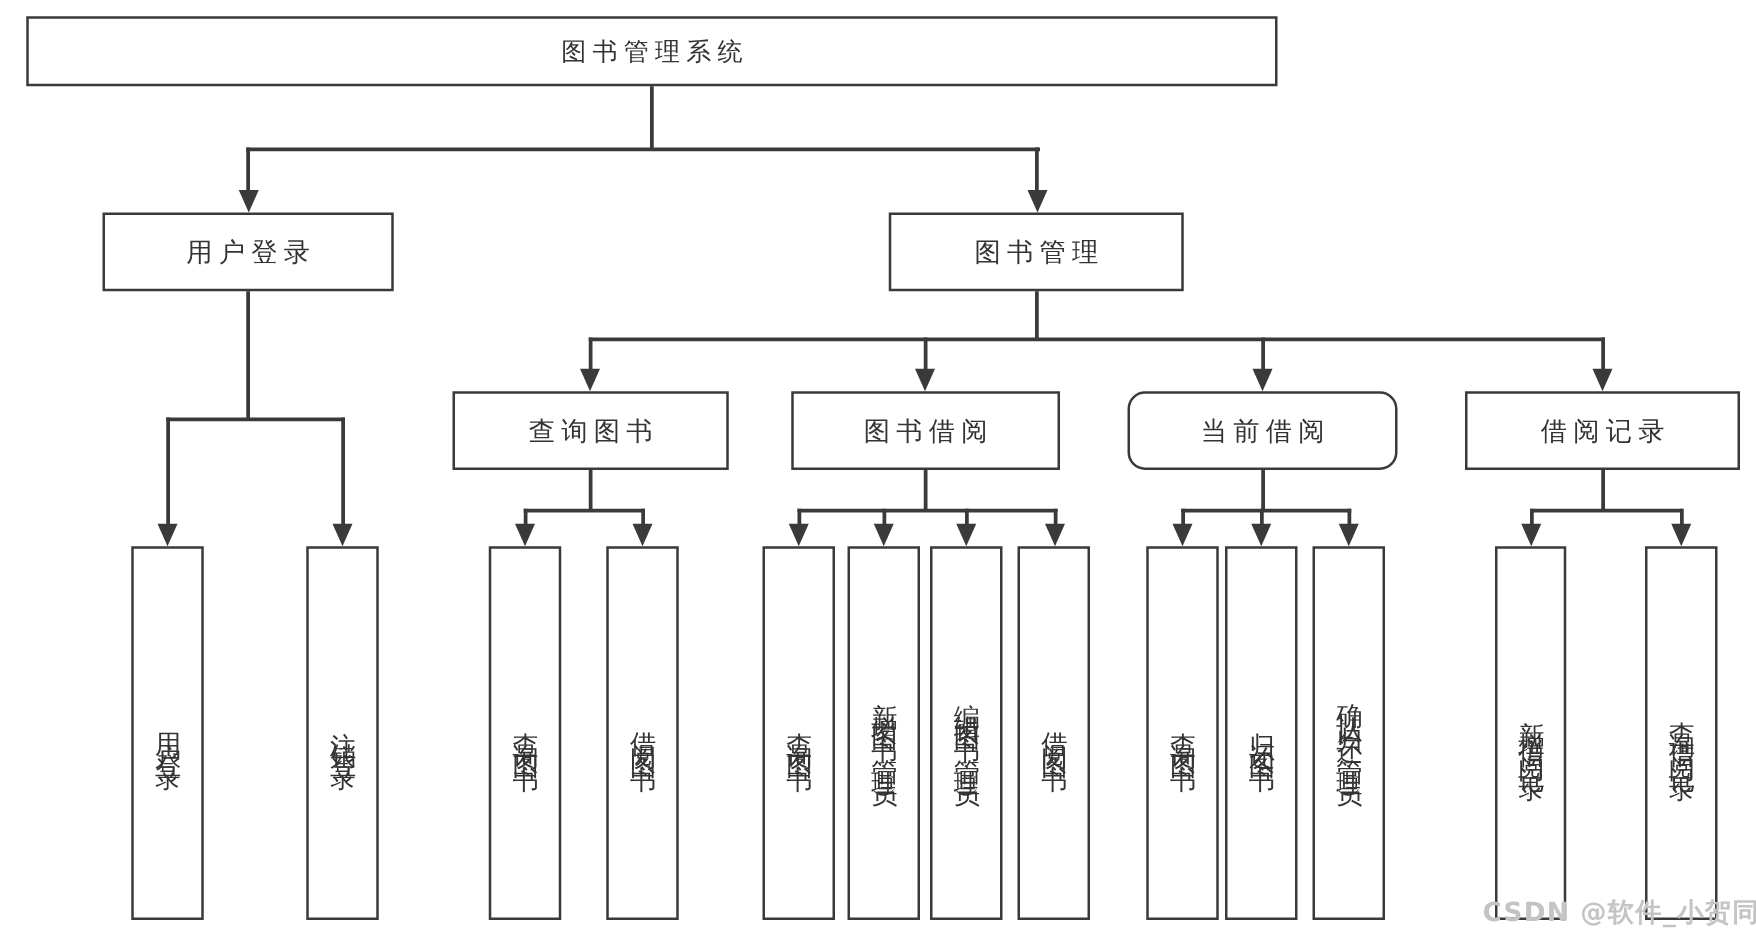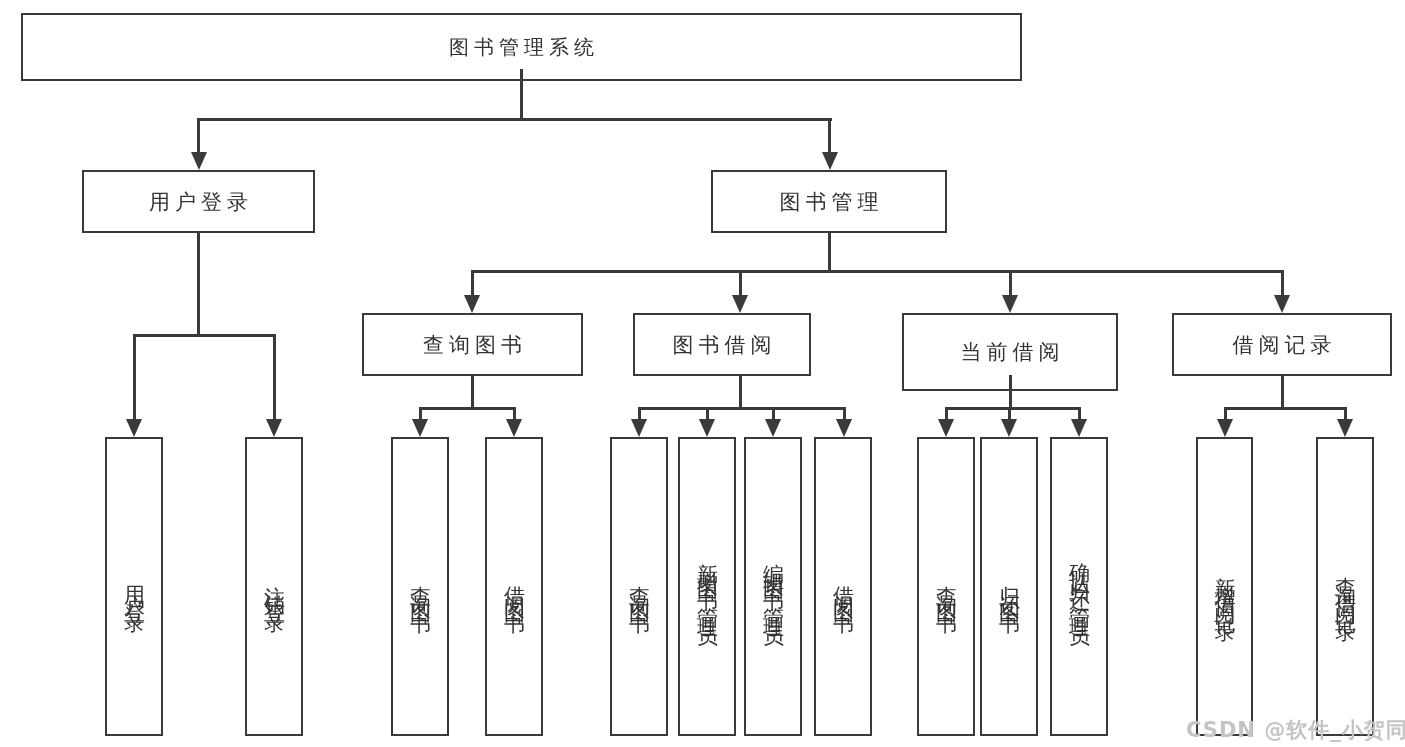--- a/index.html
+++ b/index.html
@@ -39,38 +39,38 @@
   .watermark{
     position:absolute;left:1186px;top:716px;font-size:21px;font-weight:600;
     letter-spacing:1px;color:var(--wm);white-space:nowrap;
   }
 </style>
 </head>
 <body>
 
 <div id="stage">
 
-  <div class="box root" style="left:21px;top:13px;width:1001px;height:68px;">
+  <div class="box root" style="left:21px;top:13px;width:1001px;height:56px;">
     <span>图书管理系统</span>
   </div>
 
   <div class="box" style="left:82px;top:170px;width:233px;height:63px;">
     <span>用户登录</span>
   </div>
   <div class="box" style="left:711px;top:170px;width:236px;height:63px;">
     <span>图书管理</span>
   </div>
 
   <div class="box" style="left:362px;top:313px;width:221px;height:63px;">
     <span>查询图书</span>
   </div>
-  <div class="box" style="left:633px;top:313px;width:178px;height:63px;">
+  <div class="box" style="left:633px;top:313px;width:215px;height:63px;">
     <span>图书借阅</span>
   </div>
-  <div class="box" style="left:902px;top:313px;width:216px;height:78px;">
+  <div class="box" style="left:902px;top:313px;width:216px;height:63px;border-radius:14px;">
     <span>当前借阅</span>
   </div>
   <div class="box" style="left:1172px;top:313px;width:220px;height:63px;">
     <span>借阅记录</span>
   </div>
 
   <div class="leaf" style="left:105px;">
     <span>用户登录</span>
   </div>
   <div class="leaf" style="left:245px;">

